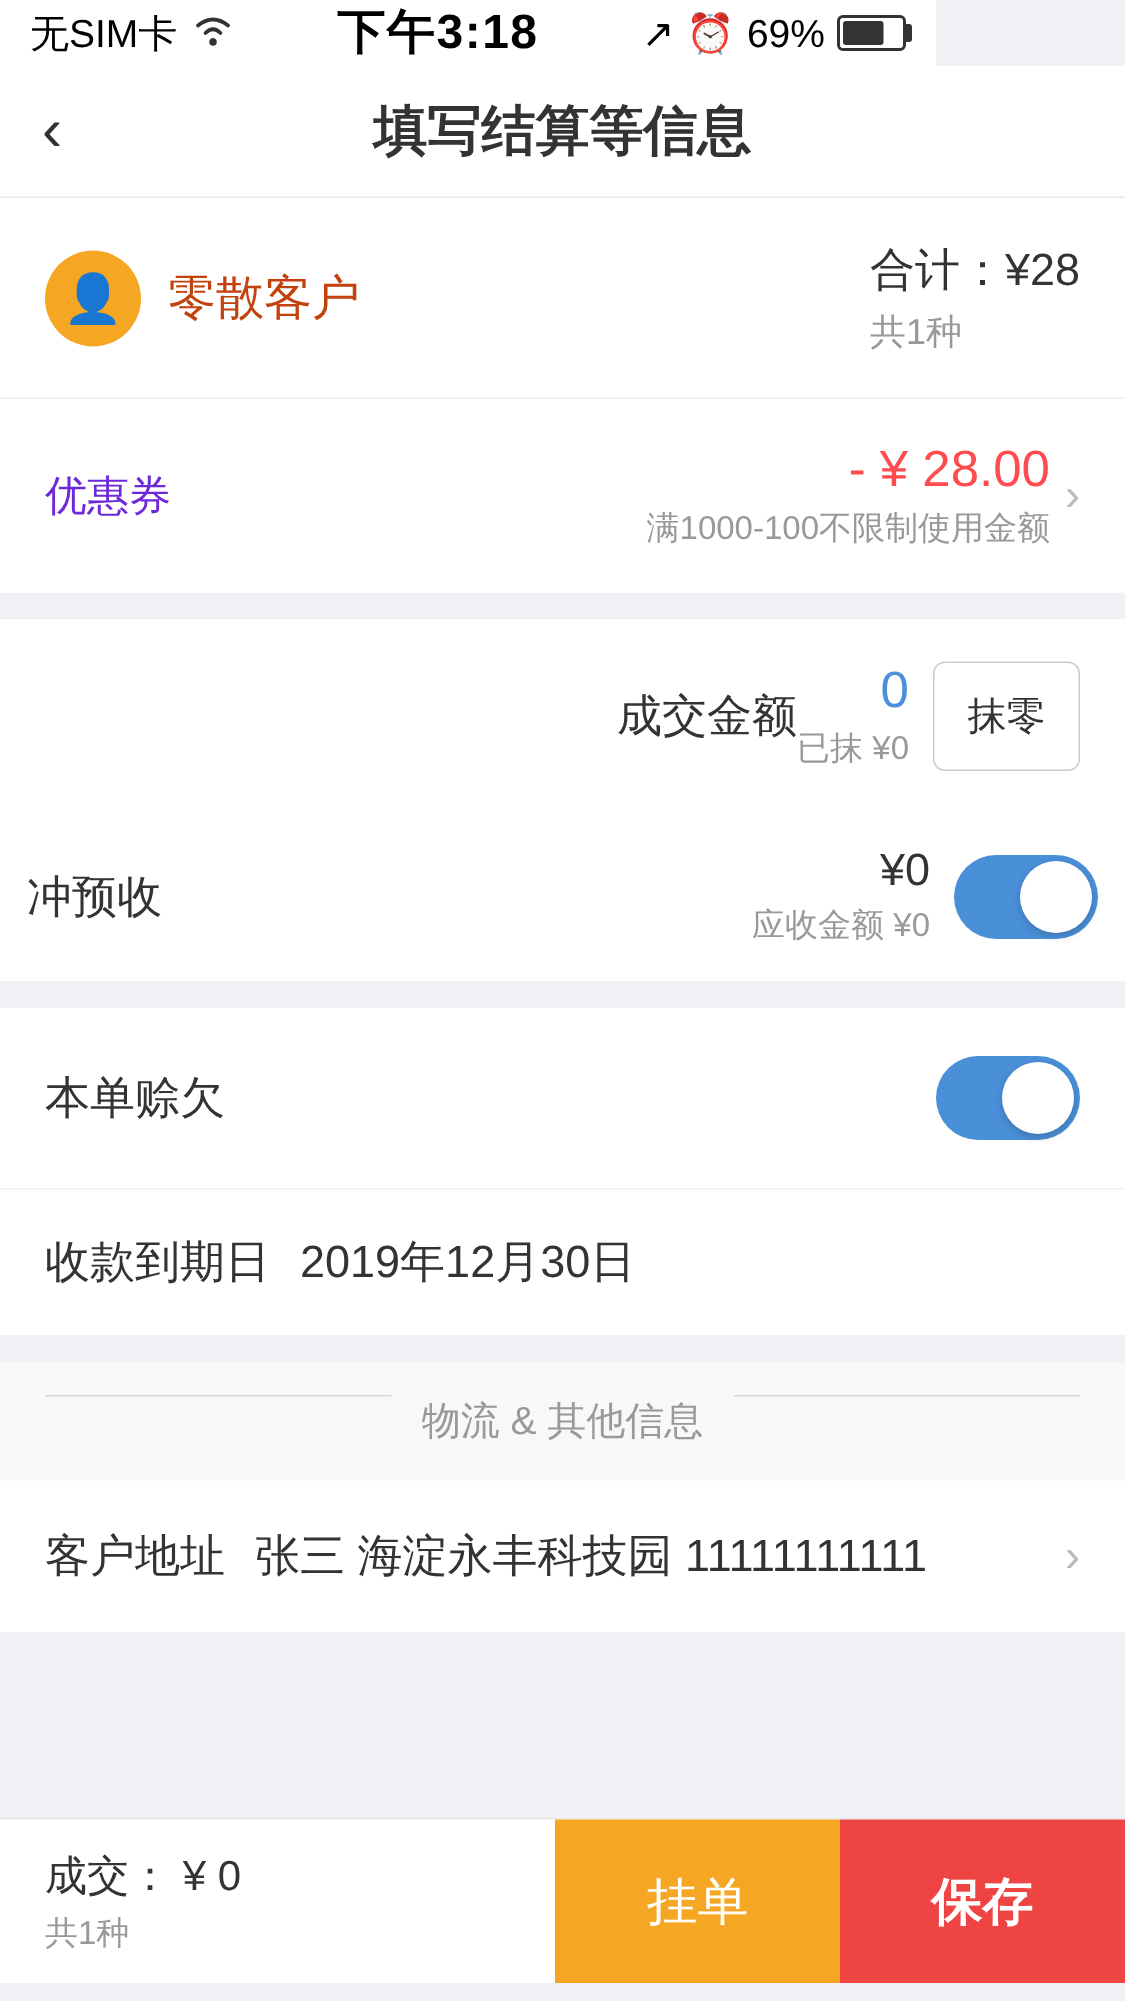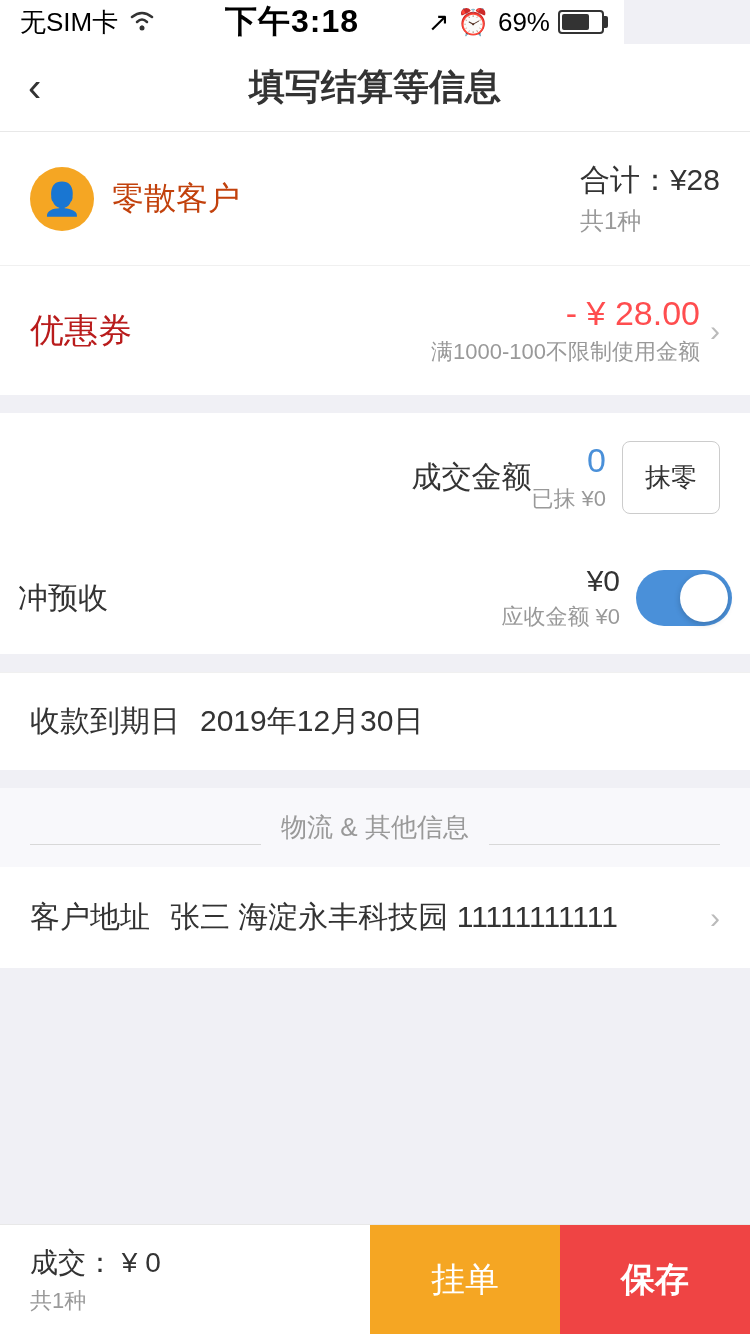--- a/index.html
+++ b/index.html
@@ -151,22 +151,22 @@
     
     .coupon-row {
       display: flex;
       align-items: center;
       justify-content: space-between;
       padding: 28px 30px;
       background: #fff;
       border-top: 1px solid #f0f0f0;
     }
     .coupon-label {
-      font-size: 34px;
-      color: #b91c1c;
+      font-size: 28px;
+      color: #6d28d9;
     }
     .coupon-right {
       display: flex;
       align-items: center;
       gap: 10px;
     }
     .coupon-info {
       text-align: right;
     }
     .coupon-discount {
@@ -296,21 +296,21 @@
       margin-right: 20px;
     }
     .due-date-value {
       font-size: 30px;
       color: #333;
     }
 
     
     .logistics-header {
       display: flex;
-      align-items: flex-end;
+      align-items: flex-start;
       justify-content: center;
       padding: 22px 30px;
       background: #f8f8fb;
       position: relative;
     }
     .logistics-line {
       flex: 1;
       height: 1px;
       background: #d8d8d8;
     }
@@ -343,21 +343,21 @@
 
     
     .empty-space {
       height: 200px;
       background: #f0f0f5;
     }
 
     
     .bottom-bar {
       position: fixed;
-      bottom: 0;
+      bottom: 12px;
       width: 750px;
       height: 110px;
       background: #fff;
       display: flex;
       align-items: center;
       border-top: 1px solid #e8e8e8;
     }
     .bottom-summary {
       flex: 1;
       padding: 0 30px;
@@ -481,20 +481,26 @@
           <div class="advance-sub">应收金额 ¥0</div>
         </div>
         <div class="toggle">
           <div class="toggle-knob"></div>
         </div>
       </div>
     </div>
   </div>
 
   <div class="section">
+    <div class="debt-row">
+      <span class="debt-label">本单赊欠</span>
+      <div class="toggle">
+        <div class="toggle-knob"></div>
+      </div>
+    </div>
     <div class="due-date-row">
       <span class="due-date-label">收款到期日</span>
       <span class="due-date-value">2019年12月30日</span>
     </div>
   </div>
 
   <div class="section">
     <div class="logistics-header">
       <div class="logistics-line"></div>
       <span class="logistics-text">物流 &amp; 其他信息</span>

